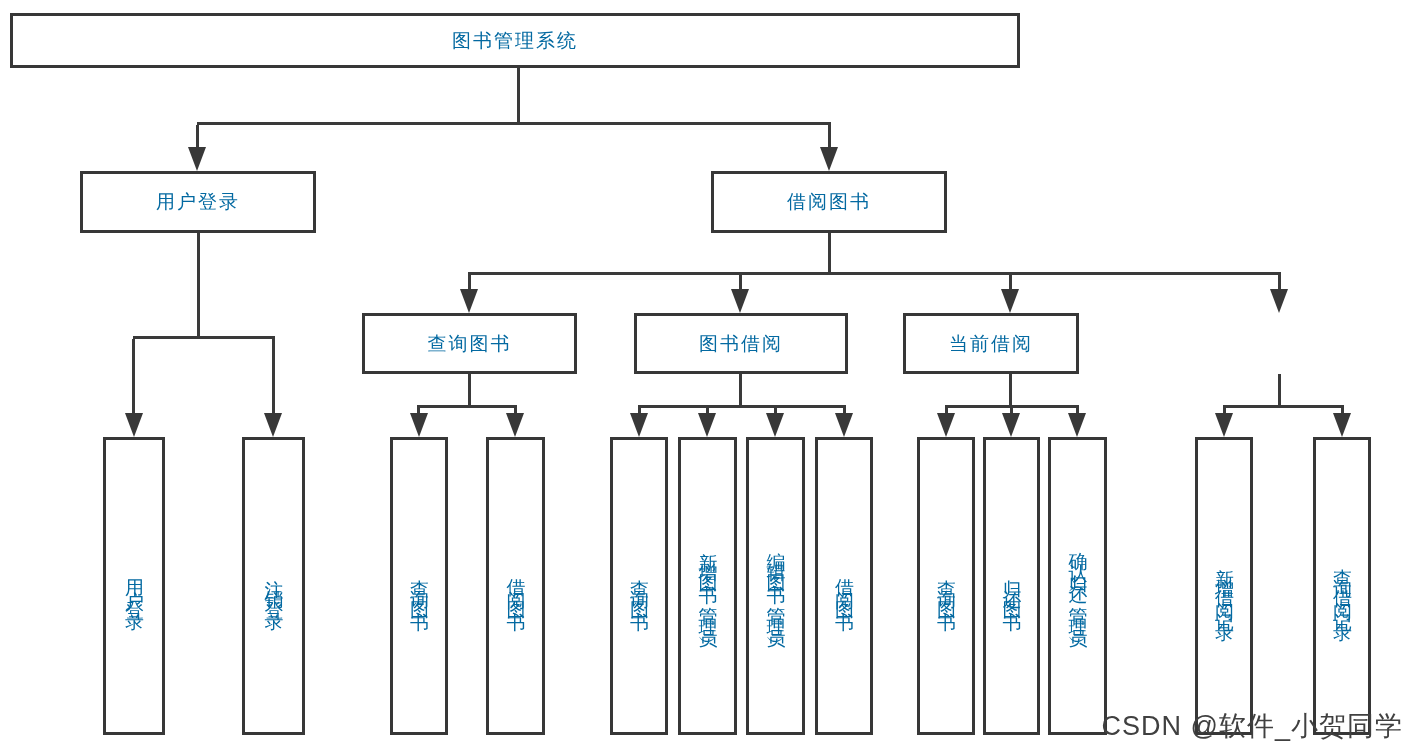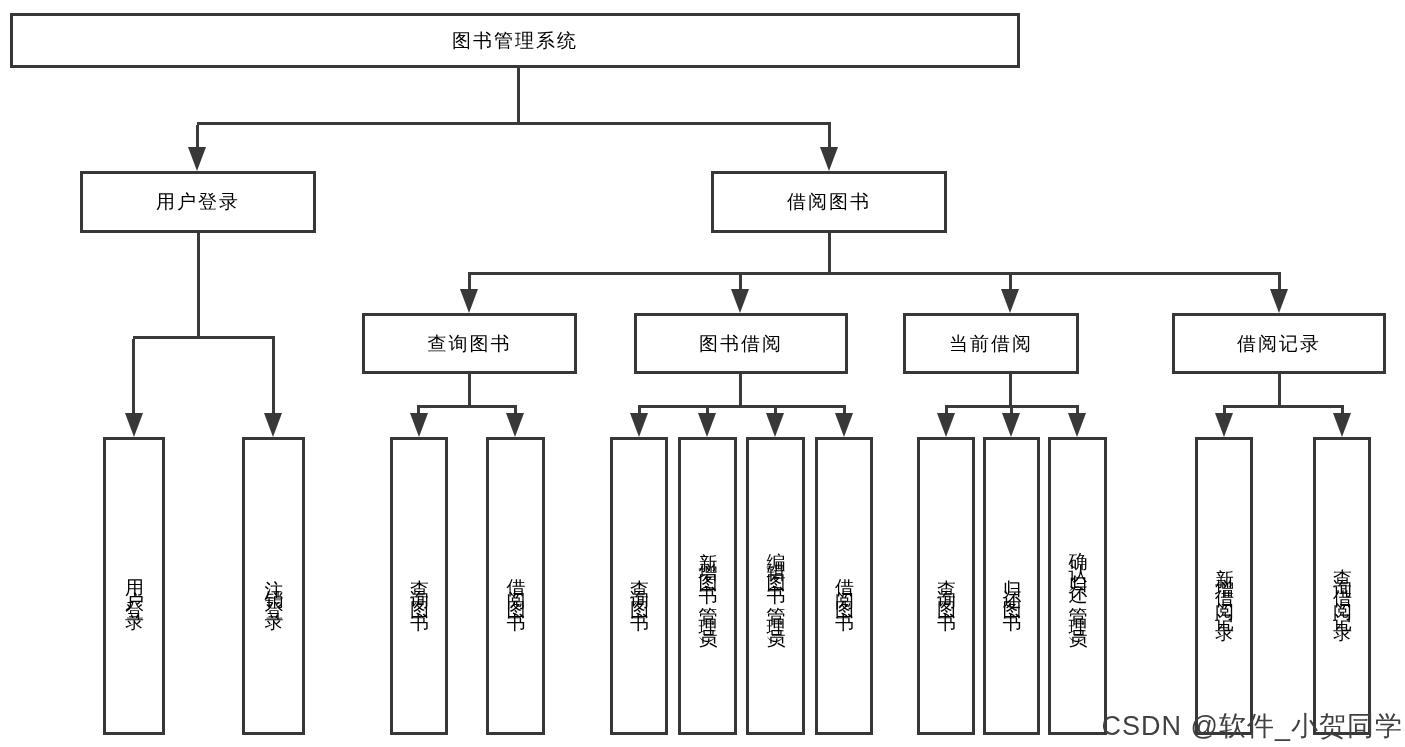--- a/index.html
+++ b/index.html
@@ -12,21 +12,21 @@
     background: #ffffff;
     overflow: hidden;
   }
   .box {
     position: absolute;
     border: 3px solid #373737;
     background: #ffffff;
     display: flex;
     align-items: center;
     justify-content: center;
-    color: #000000;
+    color: #0369a1;
     font-size: 19px;
     letter-spacing: 2px;
     z-index: 2;
   }
   .vbox span {
     writing-mode: vertical-rl;
     text-orientation: mixed;
     letter-spacing: 11px;
     line-height: 1.1;
     white-space: nowrap;
@@ -99,23 +99,20 @@
 
   <div class="box" style="left:362px; top:313px; width:215px; height:61px;">
     <span>查询图书</span>
   </div>
   <div class="box" style="left:634px; top:313px; width:214px; height:61px;">
     <span>图书借阅</span>
   </div>
   <div class="box" style="left:903px; top:313px; width:176px; height:61px;">
     <span>当前借阅</span>
   </div>
-  <div class="box" style="left:1172px; top:313px; width:214px; height:61px;">
-    <span>借阅记录</span>
-  </div>
 
   <div class="vline" style="left:468px; top:374px; width:3px; height:33px;"></div>
   <div class="hline" style="left:417px; top:405px; width:100px; height:3px;"></div>
   <div class="vline" style="left:417px; top:408px; width:3px; height:10px;"></div>
   <div class="vline" style="left:514px; top:408px; width:3px; height:10px;"></div>
   <div class="arrow" style="left:410px; top:413px;"></div>
   <div class="arrow" style="left:506px; top:413px;"></div>
 
   <div class="vline" style="left:739px; top:374px; width:3px; height:33px;"></div>
   <div class="hline" style="left:638px; top:405px; width:208px; height:3px;"></div>

